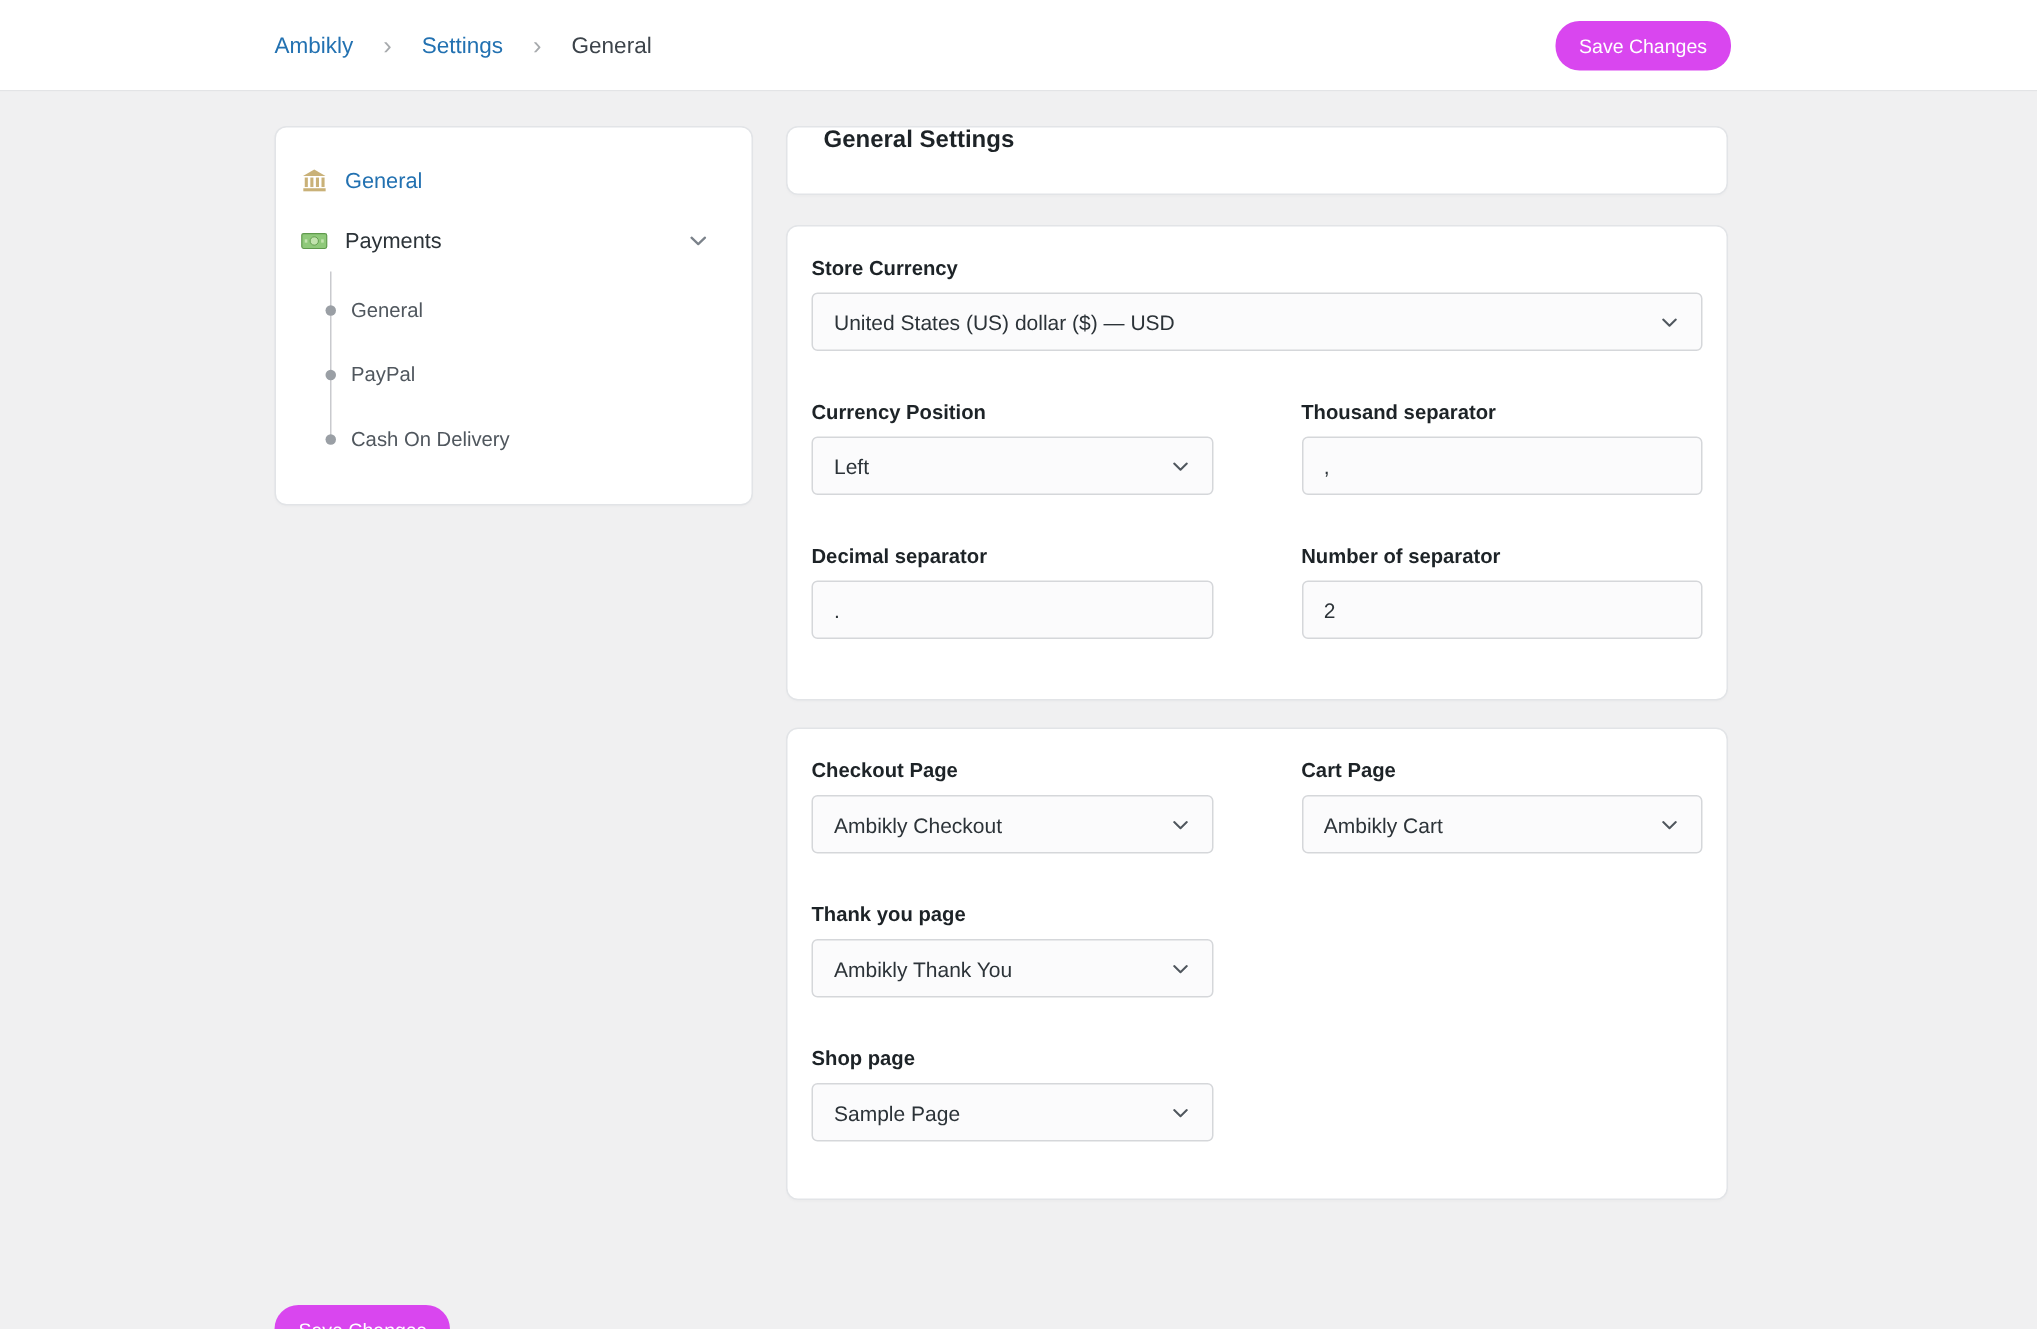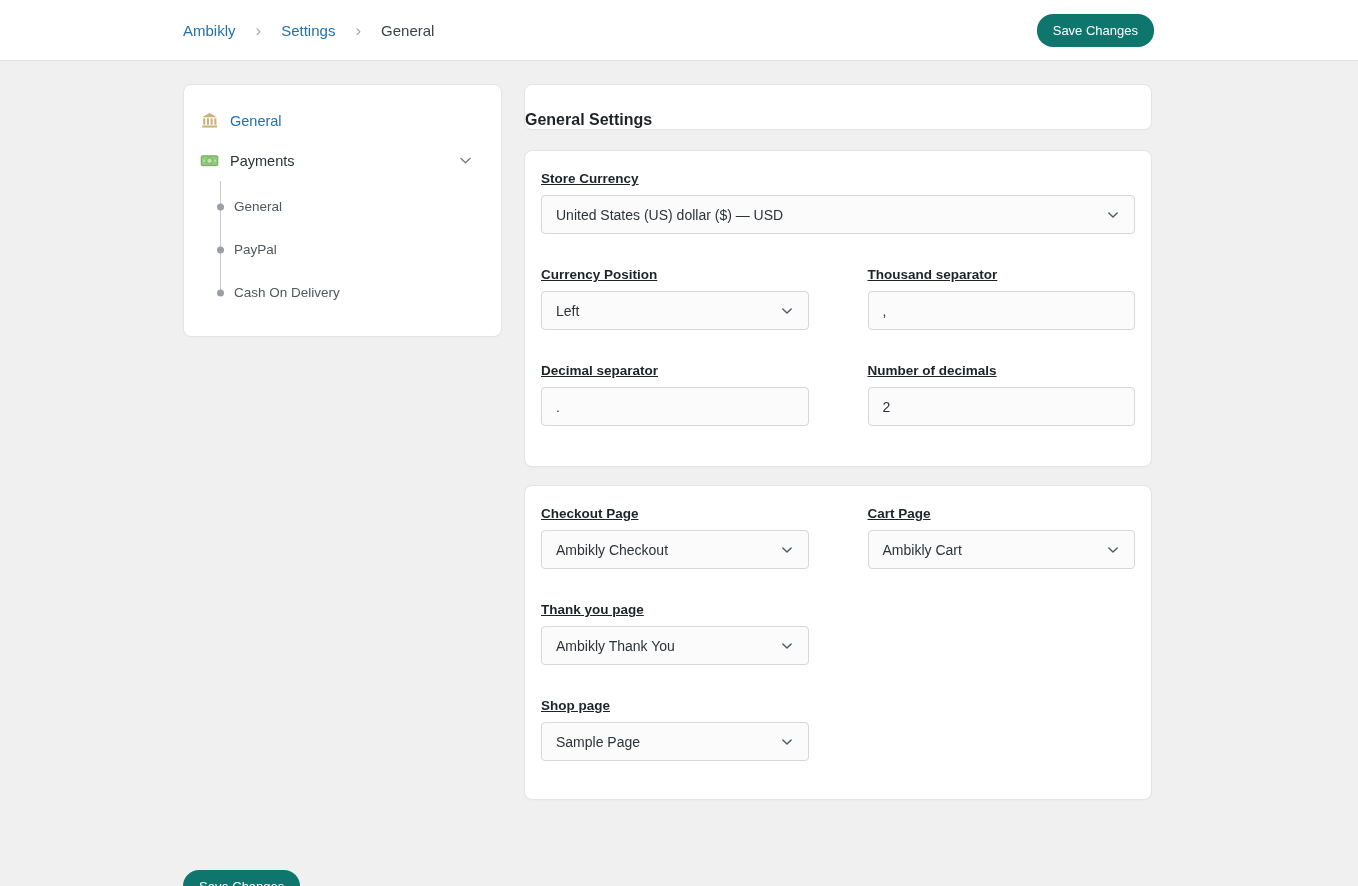--- a/index.html
+++ b/index.html
@@ -23,21 +23,21 @@
     width: 971px;
     display: flex;
     justify-content: space-between;
   }
   .breadcrumb { display: flex; align-items: center; gap: 14px; font-size: 15px; }
   .crumb-link { color: #2271b1; text-decoration: none; cursor: pointer; }
   .crumb-current { color: #3c434a; }
   .crumb-sep { color: #a7aaad; font-size: 17px; line-height: 1; padding: 0 6px; }
 
   .btn-primary {
-    background: #0f766e;
+    background: #d946ef;
     color: #ffffff;
     border: none;
     border-radius: 16px;
     font-size: 13px;
     font-family: inherit;
     padding: 9px 16px;
     cursor: pointer;
   }
 
   
@@ -106,36 +106,35 @@
     border-radius: 50%;
     background: #9a9fa5;
   }
 
   
   .main-col { flex: 1; display: flex; flex-direction: column; }
 
   .title-card {
     height: 46px;
     display: flex;
-    align-items: flex-end;
-    padding: 0 0;
+    align-items: flex-start;
+    padding: 0 24px;
     margin-bottom: 20px;
   }
   .title-card h1 { font-size: 16px; font-weight: 700; color: #1d2327; }
 
   .settings-card { padding: 20px 16px 40px 16px; margin-bottom: 18px; }
   .settings-card.pages-card { padding-bottom: 38px; }
 
   .field-group { margin-bottom: 0; }
   .field-label {
     font-size: 13.5px;
     font-weight: 700;
     color: #1d2327;
     margin-bottom: 9px;
-    text-decoration: underline;
   }
   .two-col {
     display: grid;
     grid-template-columns: 1fr 1fr;
     column-gap: 59px;
   }
   .row-gap { margin-top: 33px; }
   .full-row { margin-bottom: 0; }
 
   .select-box {
@@ -273,21 +272,21 @@
           <input class="text-input" type="text" value="," style="">
         </div>
       </div>
 
       <div class="two-col row-gap">
         <div class="field-group">
           <div class="field-label">Decimal separator</div>
           <input class="text-input" type="text" value="." style="">
         </div>
         <div class="field-group">
-          <div class="field-label">Number of decimals</div>
+          <div class="field-label">Number of separator</div>
           <input class="text-input" type="text" value="2" style="">
         </div>
       </div>
     </section>
 
     <section class="card settings-card pages-card">
       <div class="two-col">
         <div class="field-group">
           <div class="field-label">Checkout Page</div>
           <div class="select-box">

